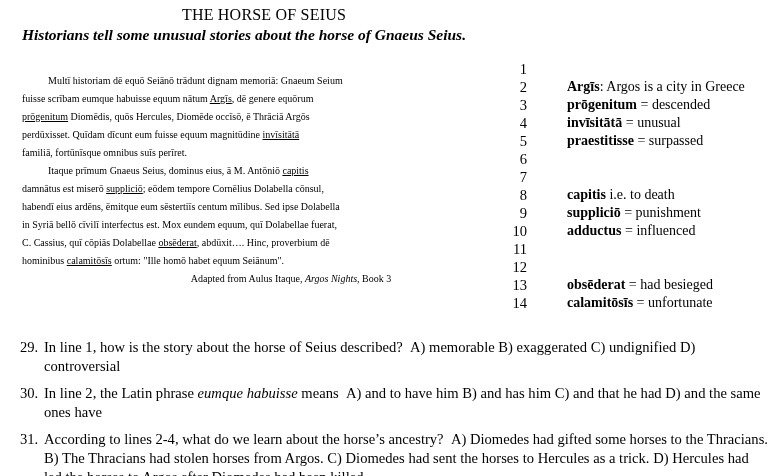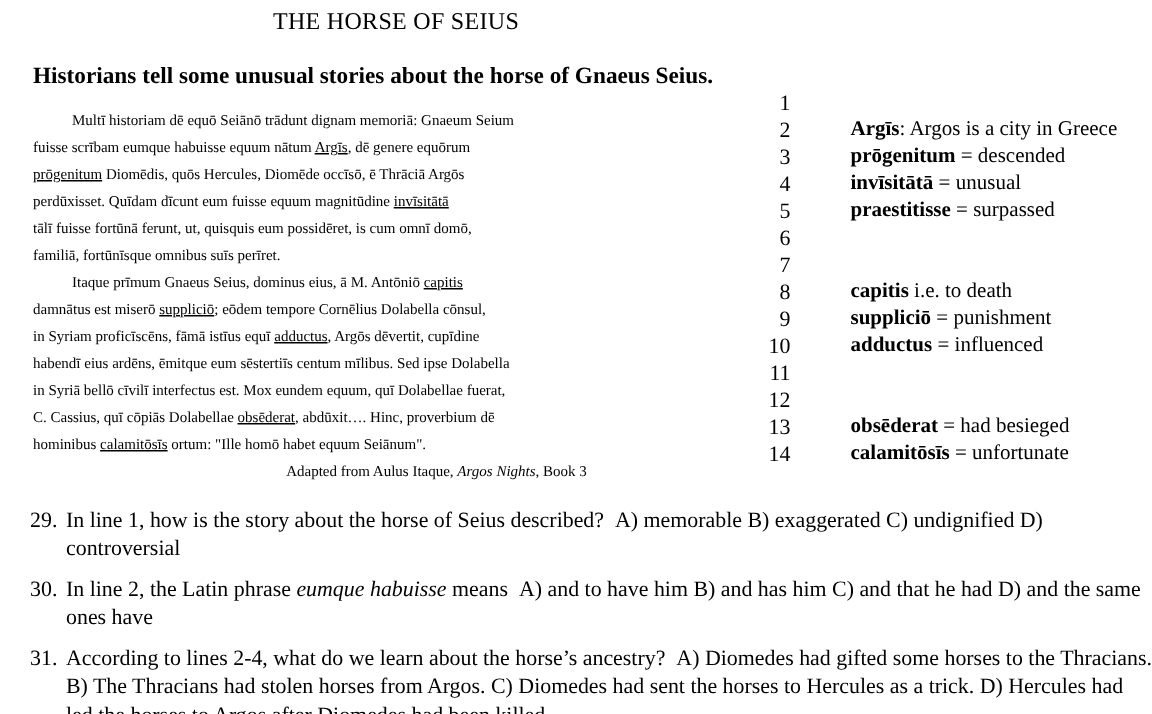--- a/index.html
+++ b/index.html
@@ -24,24 +24,25 @@
     width: 608px;
   }
   #doc-title {
     text-align: center;
     font-size: 16px;
     letter-spacing: 0.2px;
     padding-left: 0px;
     margin-left: -80px;
   }
   #doc-subtitle {
+    font-style: italic;
     font-weight: bold;
     font-size: 15.5px;
     margin-left: 22px;
-    margin-top: 18px;
+    margin-top: 2px;
   }
 
   
   #passage-area {
     position: absolute;
     left: 0;
     top: 60px;
     width: 768px;
   }
   #latin-column {
@@ -141,25 +142,23 @@
 </div>
 
 <div id="passage-area">
 
   <div id="latin-column">
 
     <div class="latin-line indent"><span>Multī historiam dē equō Seiānō trādunt dignam memoriā: Gnaeum Seium</span></div>
       <div class="latin-line"><span>fuisse scrībam eumque habuisse equum nātum </span><span class="gloss-word">Argīs</span><span>, dē genere equōrum</span></div>
       <div class="latin-line"><span class="gloss-word">prōgenitum</span><span> Diomēdis, quōs Hercules, Diomēde occīsō, ē Thrāciā Argōs</span></div>
       <div class="latin-line"><span>perdūxisset. Quīdam dīcunt eum fuisse equum magnitūdine </span><span class="gloss-word">invīsitātā</span></div>
-      <div class="latin-line"><span>tālī fuisse fortūnā ferunt, ut, quisquis eum possidēret, is cum omnī domō,</span></div>
       <div class="latin-line"><span>familiā, fortūnīsque omnibus suīs perīret.</span></div>
       <div class="latin-line indent"><span>Itaque prīmum Gnaeus Seius, dominus eius, ā M. Antōniō </span><span class="gloss-word">capitis</span></div>
       <div class="latin-line"><span>damnātus est miserō </span><span class="gloss-word">suppliciō</span><span>; eōdem tempore Cornēlius Dolabella cōnsul,</span></div>
-      <div class="latin-line"><span>in Syriam proficīscēns, fāmā istīus equī </span><span class="gloss-word">adductus</span><span>, Argōs dēvertit, cupīdine</span></div>
       <div class="latin-line"><span>habendī eius ardēns, ēmitque eum sēstertiīs centum mīlibus. Sed ipse Dolabella</span></div>
       <div class="latin-line"><span>in Syriā bellō cīvilī interfectus est. Mox eundem equum, quī Dolabellae fuerat,</span></div>
       <div class="latin-line"><span>C. Cassius, quī cōpiās Dolabellae </span><span class="gloss-word">obsēderat</span><span>, abdūxit…. Hinc, proverbium dē</span></div>
       <div class="latin-line"><span>hominibus </span><span class="gloss-word">calamitōsīs</span><span> ortum: "Ille homō habet equum Seiānum".</span></div>
       <div id="attribution">
       <span>Adapted from Aulus Itaque, </span><span class="work">Argos Nights</span><span>, Book 3</span>
     </div>
   </div>
 
   <div id="linenum-column">

